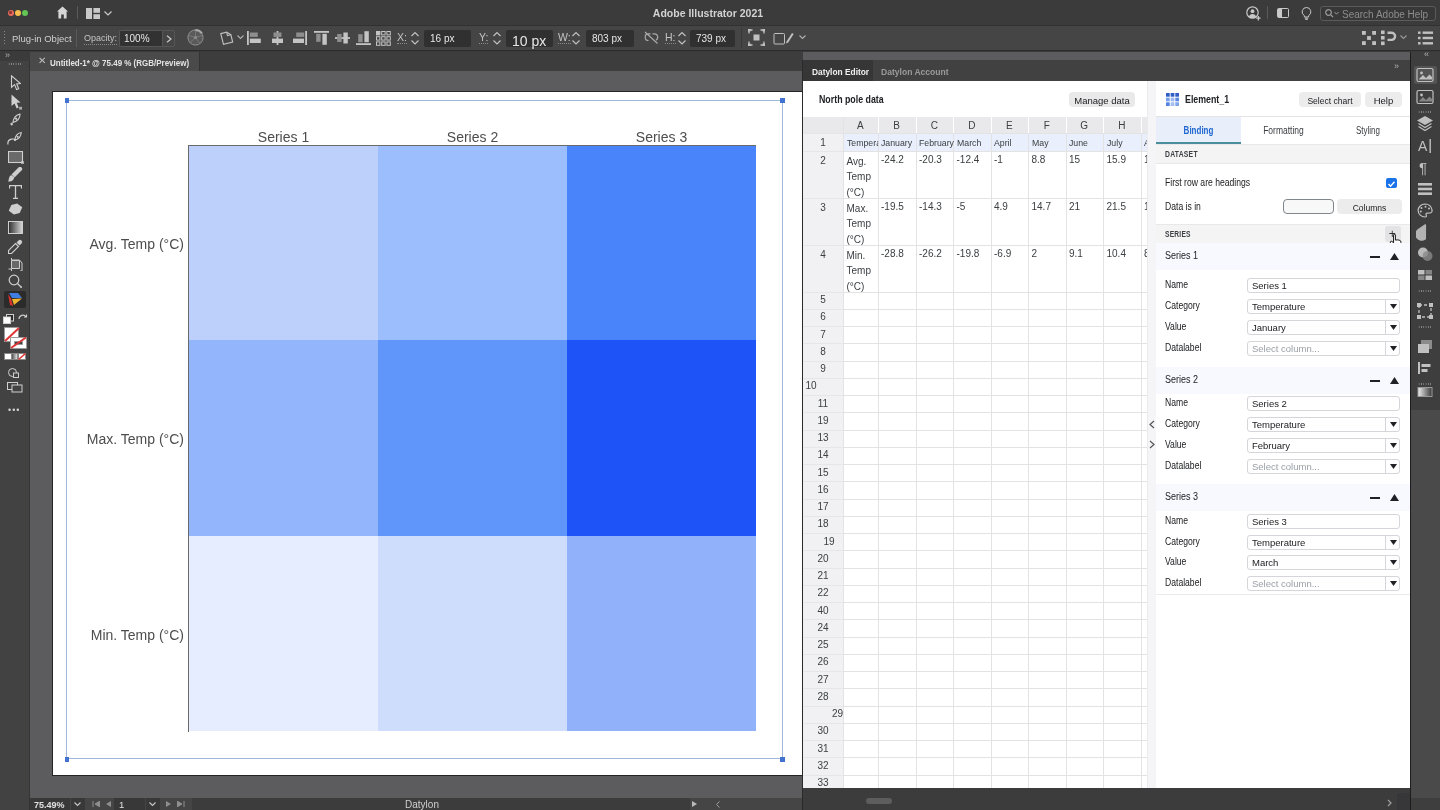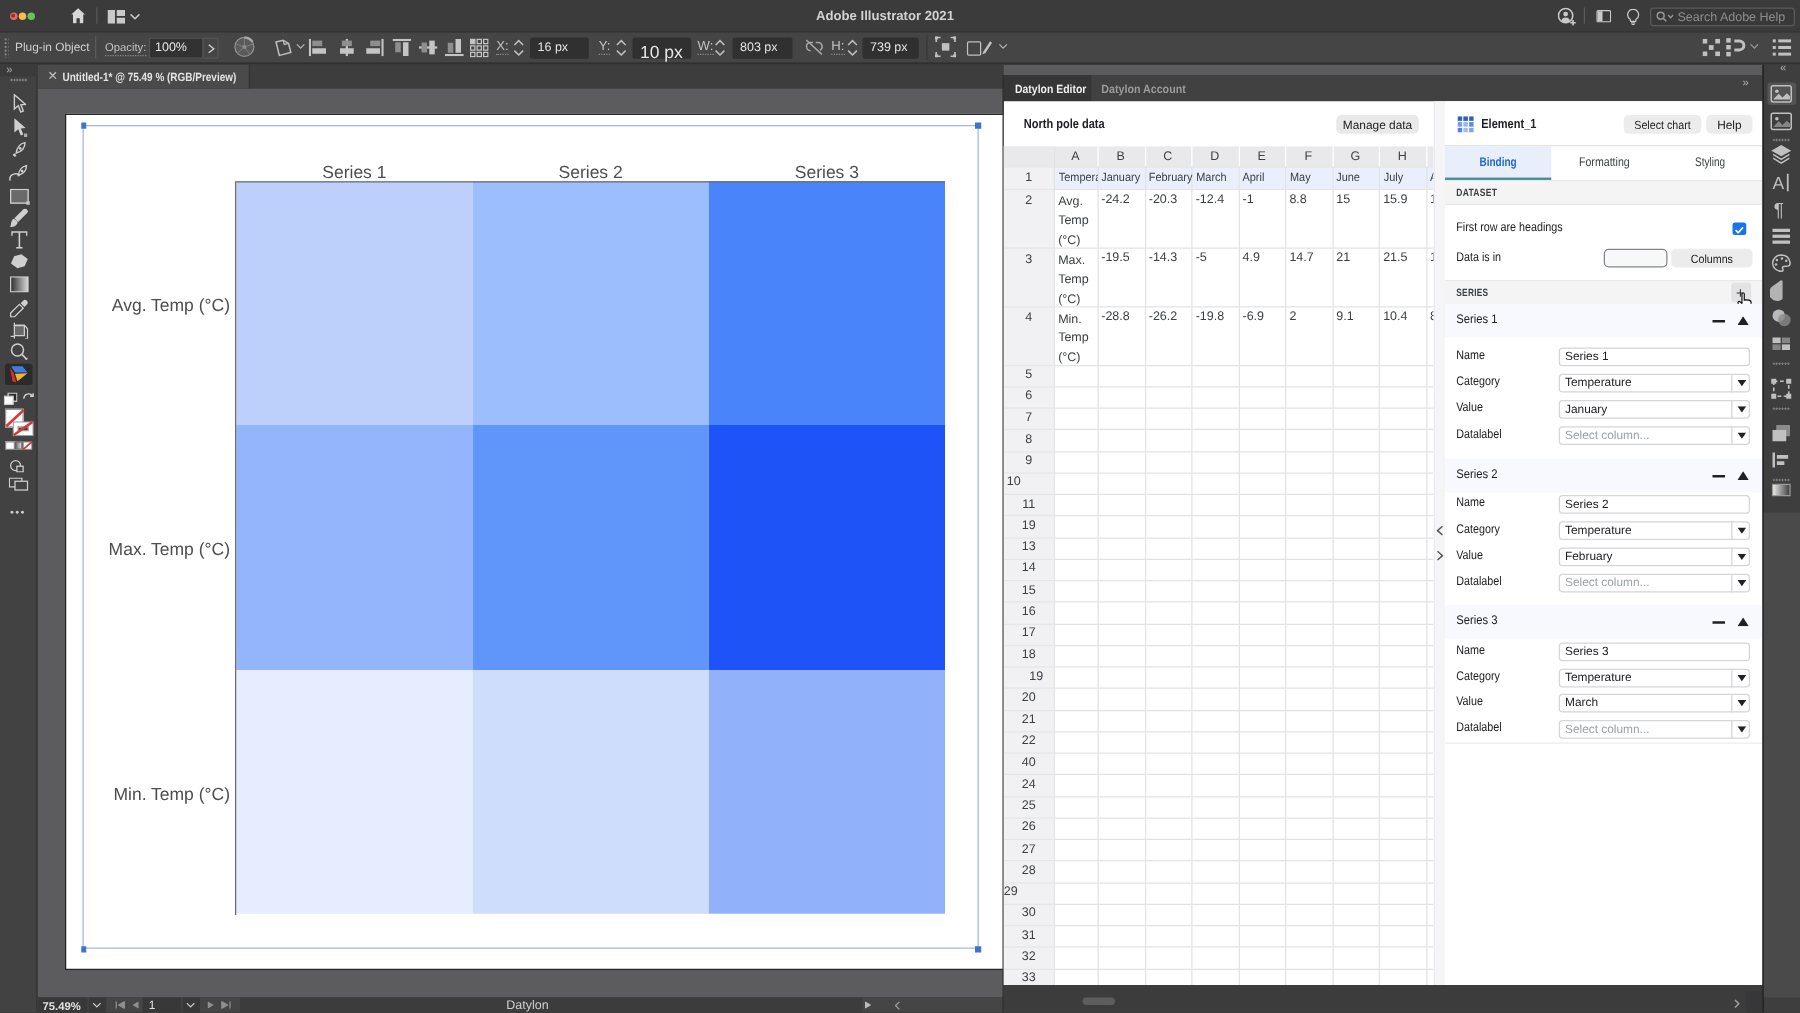--- a/index.html
+++ b/index.html
@@ -488,21 +488,21 @@
 <div class="abs" style="left:0px;top:418.5px;width:52px;text-align:center;">19</div>
 <div class="abs" style="left:0px;top:435.75px;width:40px;text-align:center;">20</div>
 <div class="abs" style="left:0px;top:453.0px;width:40px;text-align:center;">21</div>
 <div class="abs" style="left:0px;top:470.25px;width:40px;text-align:center;">22</div>
 <div class="abs" style="left:0px;top:487.5px;width:40px;text-align:center;">40</div>
 <div class="abs" style="left:0px;top:504.75px;width:40px;text-align:center;">24</div>
 <div class="abs" style="left:0px;top:522.0px;width:40px;text-align:center;">25</div>
 <div class="abs" style="left:0px;top:539.25px;width:40px;text-align:center;">26</div>
 <div class="abs" style="left:0px;top:556.5px;width:40px;text-align:center;">27</div>
 <div class="abs" style="left:0px;top:573.75px;width:40px;text-align:center;">28</div>
-<div class="abs" style="left:0px;top:591.0px;width:40px;text-align:left;">29</div>
+<div class="abs" style="left:0px;top:591.0px;width:40px;text-align:right;">29</div>
 <div class="abs" style="left:0px;top:608.25px;width:40px;text-align:center;">30</div>
 <div class="abs" style="left:0px;top:625.5px;width:40px;text-align:center;">31</div>
 <div class="abs" style="left:0px;top:642.75px;width:40px;text-align:center;">32</div>
 <div class="abs" style="left:0px;top:660.0px;width:40px;text-align:center;">33</div>
 <div class="abs" style="left:43.5px;top:19.5px;width:34.0px;overflow:hidden;white-space:nowrap;font-size:9.5px;transform:scaleX(0.92);transform-origin:0 0;">Tempera</div>
 <div class="abs" style="left:78.0px;top:19.5px;width:37.5px;white-space:nowrap;font-size:9.5px;transform:scaleX(0.92);transform-origin:0 0;">January</div>
 <div class="abs" style="left:116.0px;top:19.5px;width:37.0px;white-space:nowrap;font-size:9.5px;transform:scaleX(0.92);transform-origin:0 0;">February</div>
 <div class="abs" style="left:153.5px;top:19.5px;width:37.0px;white-space:nowrap;font-size:9.5px;transform:scaleX(0.92);transform-origin:0 0;">March</div>
 <div class="abs" style="left:191.0px;top:19.5px;width:37.0px;white-space:nowrap;font-size:9.5px;transform:scaleX(0.92);transform-origin:0 0;">April</div>
 <div class="abs" style="left:228.5px;top:19.5px;width:37.0px;white-space:nowrap;font-size:9.5px;transform:scaleX(0.92);transform-origin:0 0;">May</div>

